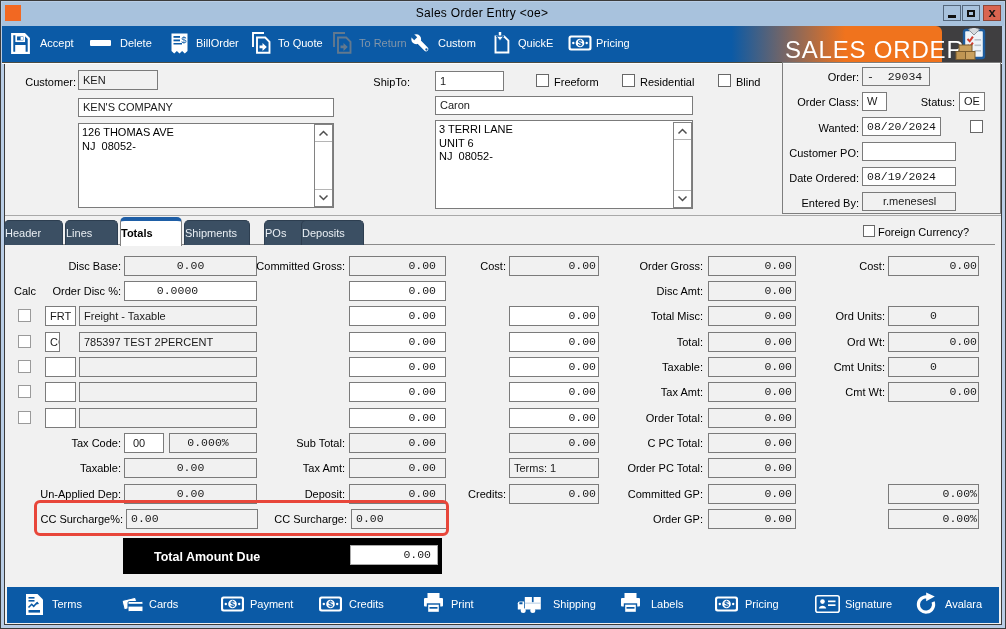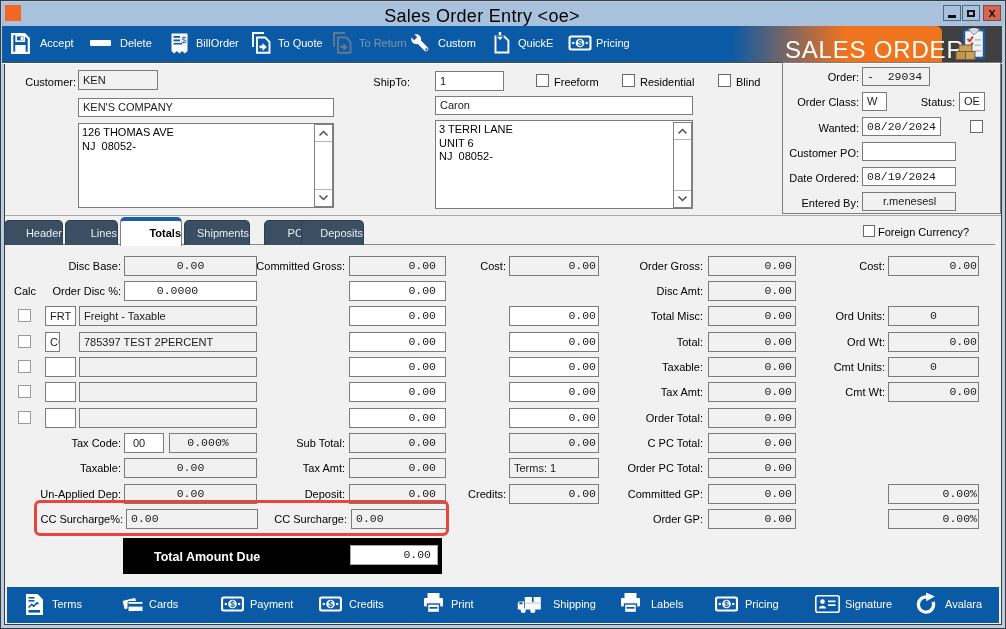--- a/index.html
+++ b/index.html
@@ -2,33 +2,33 @@
 <html><head><meta charset="utf-8"><title>Sales Order Entry</title><style>
 html,body{margin:0;padding:0;background:#3b3b3b}
 #w{position:relative;width:1006px;height:629px;overflow:hidden;font-family:"Liberation Sans",sans-serif}
 .ab{position:absolute}
 .lb{position:absolute;font-size:11px;color:#000;white-space:nowrap;line-height:14px}
 .fld{position:absolute;box-sizing:border-box;border:1px solid #7b7b7b;background:#fff;font-family:"Liberation Mono",monospace;font-size:11.5px;color:#1a1a1a;white-space:pre;overflow:hidden}
 .g{background:#f1f1f1}
 .sans{font-family:"Liberation Sans",sans-serif;font-size:11px}
 .cb{position:absolute;width:13px;height:13px;box-sizing:border-box;border:1px solid #686868;background:#fff}
 .ti{position:absolute;color:#fff;font-size:11px;white-space:nowrap}
-.tab{position:absolute;top:220px;height:25px;background:#3b4f63;border-radius:5px 5px 0 0;color:#e9eef3;font-size:11px;text-align:right;line-height:25px;border:1px solid #2d3e50;border-bottom:none;box-sizing:border-box}
+.tab{position:absolute;top:220px;height:25px;background:#3b4f63;border-radius:5px 5px 0 0;color:#e9eef3;font-size:11px;text-align:left;line-height:25px;border:1px solid #2d3e50;border-bottom:none;box-sizing:border-box}
 svg{position:absolute;display:block}
 </style></head><body>
 <div id="w">
 
 <div class="ab" style="left:0;top:0;width:1006px;height:629px;background:#3b3b3b"></div>
 <div class="ab" style="left:1px;top:1px;width:1004px;height:627px;background:#b9cde5"></div>
 <div class="ab" style="left:2px;top:2px;width:1002px;height:24px;background:#a8c2dd"></div>
 <div class="ab" style="left:4px;top:26px;width:998px;height:599px;background:#3b3b3b"></div>
 <div class="ab" style="left:5px;top:26px;width:996px;height:598px;background:#f1f1f1"></div>
 
 <div class="ab" style="left:5px;top:5px;width:16px;height:16px;background:#f26822"></div>
-<div class="ab" style="left:0;top:6px;width:964px;text-align:center;font-size:18px;color:#000;letter-spacing:.3px">Sales Order Entry &lt;oe&gt;</div>
+<div class="ab" style="left:0;top:6px;width:964px;text-align:center;font-size:12px;color:#000;letter-spacing:.3px">Sales Order Entry &lt;oe&gt;</div>
 <div class="ab" style="left:943px;top:5px;width:18px;height:16px;border:1px solid #55677c;box-sizing:border-box">
       <div class="ab" style="left:4px;top:9px;width:8px;height:3px;background:#111"></div>
     </div>
 <div class="ab" style="left:962px;top:5px;width:18px;height:16px;border:1px solid #55677c;box-sizing:border-box">
       <div class="ab" style="left:4px;top:4px;width:8px;height:7px;border:2px solid #111;box-sizing:border-box"></div>
     </div>
 <div class="ab" style="left:983px;top:5px;width:18px;height:16px;border:1px solid #8c4638;background:#d96450;box-sizing:border-box;color:#151515;font-weight:bold;font-size:13px;text-align:center;line-height:13.5px">x</div>
 
 <div class="ab" style="left:2px;top:26px;width:1000px;height:36px;background:#0b5aa6"></div>
 <div class="ab" style="left:2px;top:62px;width:1000px;height:1px;background:#4d4d44"></div>

